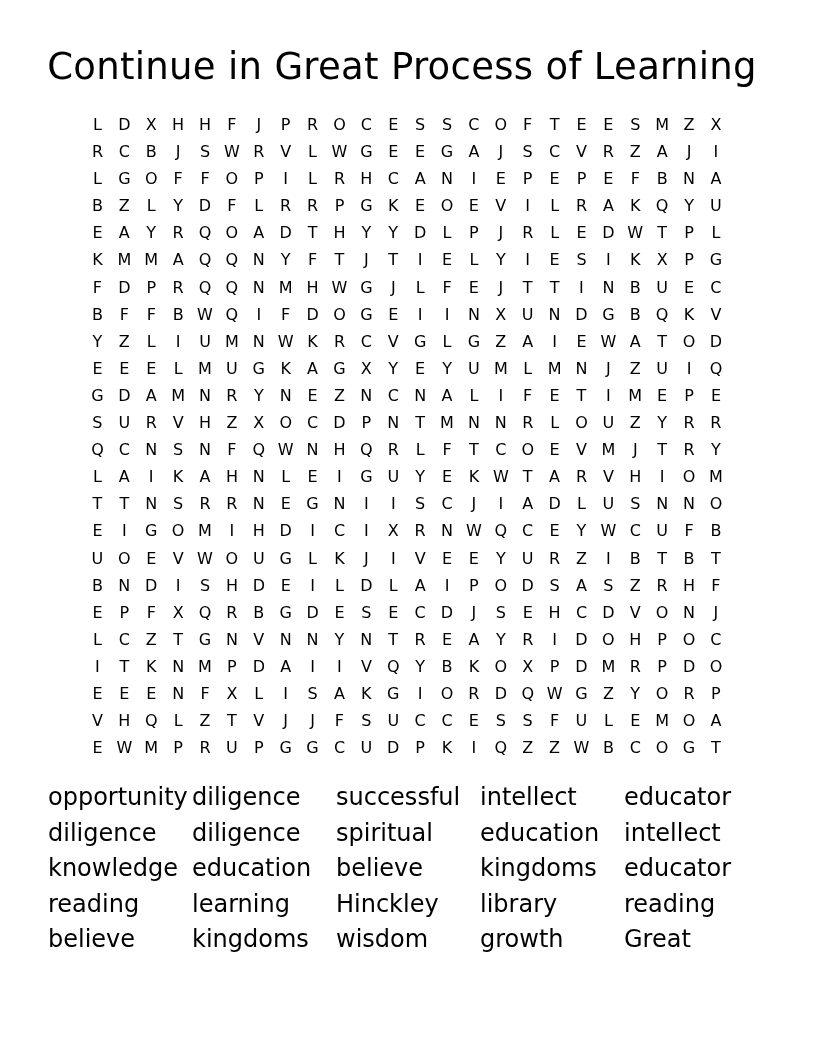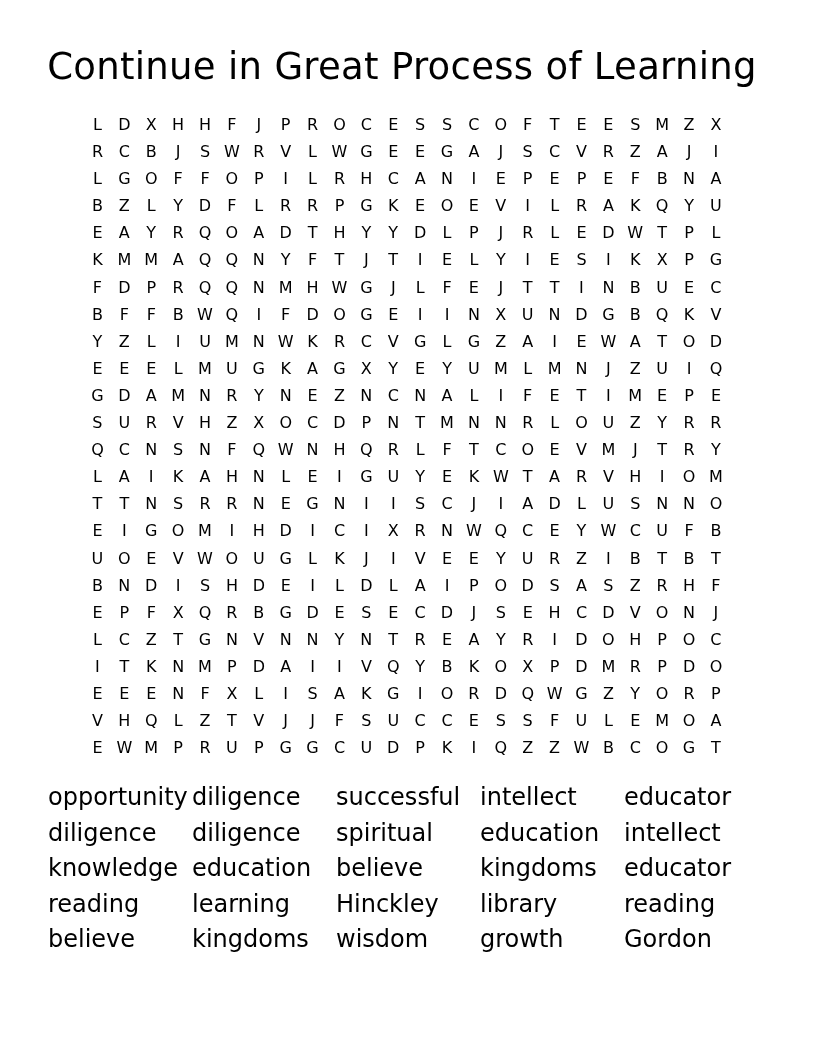--- a/index.html
+++ b/index.html
@@ -612,14 +612,14 @@
     <div class="word">educator</div>
     <div class="word">reading</div>
     <div class="word">learning</div>
     <div class="word">Hinckley</div>
     <div class="word">library</div>
     <div class="word">reading</div>
     <div class="word">believe</div>
     <div class="word">kingdoms</div>
     <div class="word">wisdom</div>
     <div class="word">growth</div>
-    <div class="word">Gordon</div>
+    <div class="word">Great</div>
   </div>
 
 </body></html>

